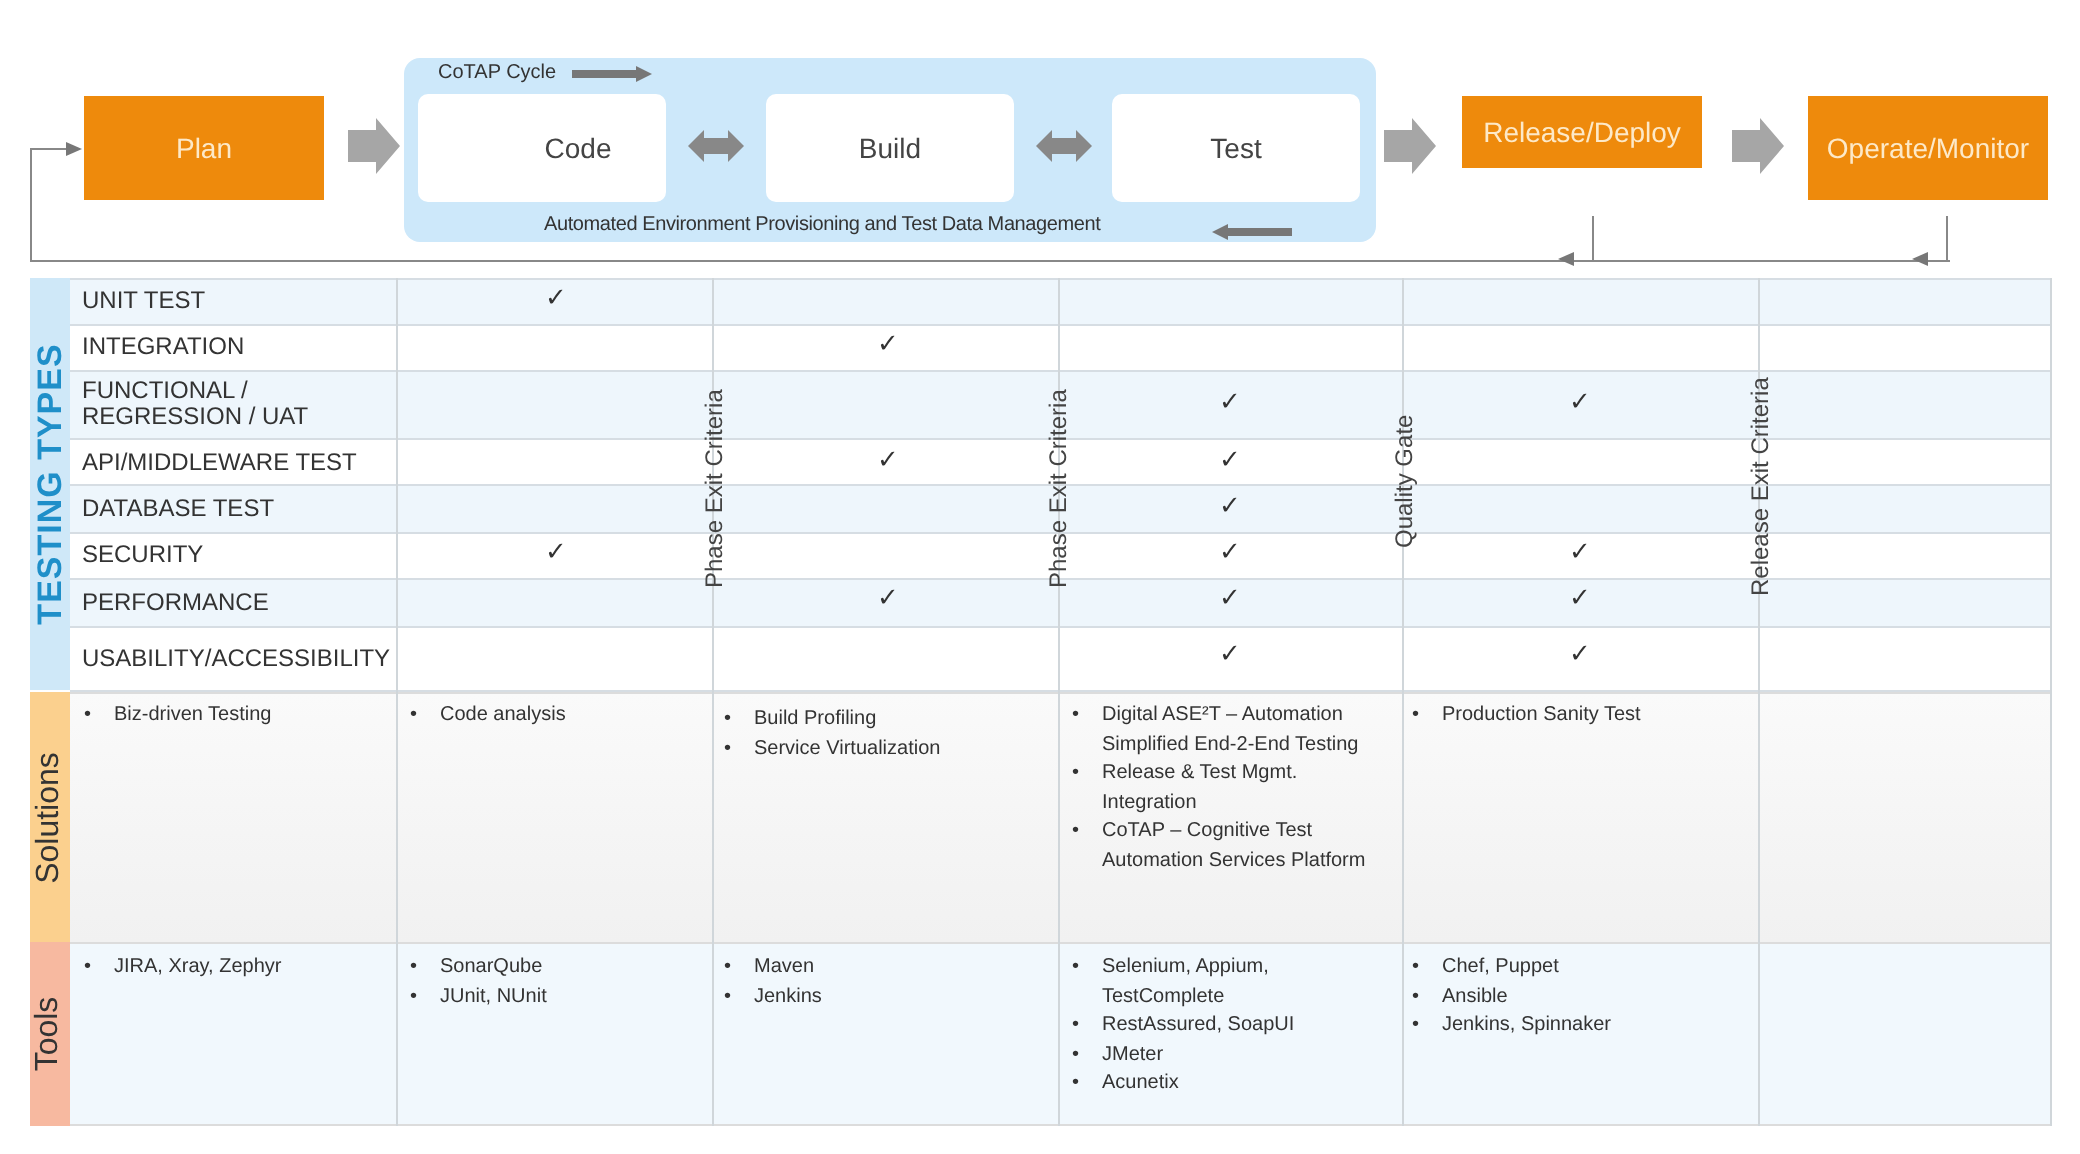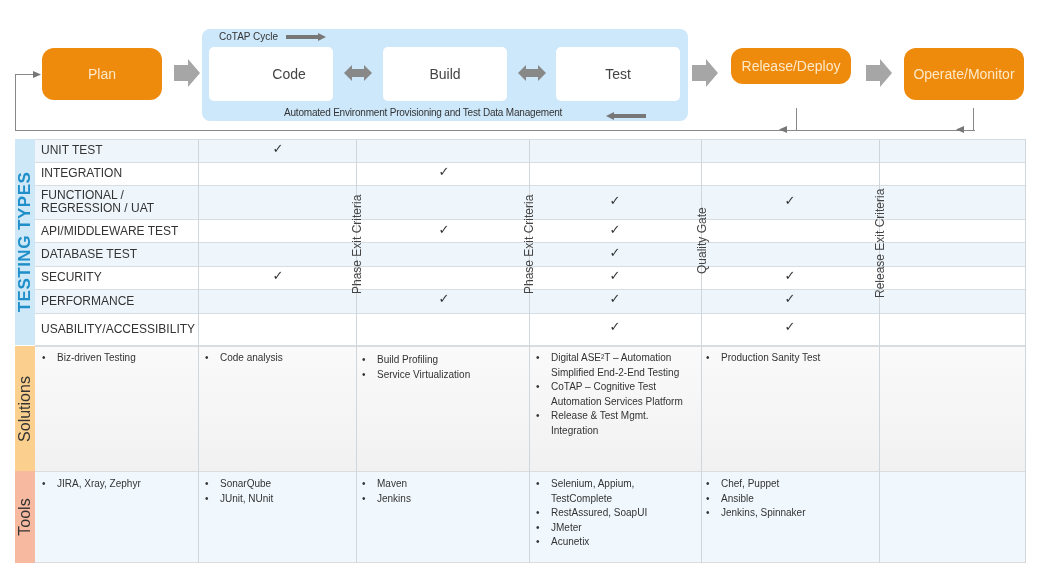--- a/index.html
+++ b/index.html
@@ -1,18 +1,18 @@
 <!DOCTYPE html>
 <html><head>
 <meta charset="utf-8">
 <style>
   * { box-sizing: border-box; margin: 0; padding: 0; }
   body { width: 1040px; height: 577px; background: #ffffff; font-family: "Liberation Sans", sans-serif; color: #333; position: relative; overflow: hidden; }
   .abs { position: absolute; }
-  .orange-box { position: absolute; background: #ee8a0c; color: #fde9c8; border-radius: 12px; display: flex; align-items: center; justify-content: center; font-size: 14px; }
+  .orange-box { position: absolute; background: #ee8a0c; color: #fde9c8; border-radius: 0; display: flex; align-items: center; justify-content: center; font-size: 14px; }
   .sprint-panel { position: absolute; left: 202px; top: 29px; width: 486px; height: 92px; background: #cde8fa; border-radius: 8px; }
   .white-box { position: absolute; background: #ffffff; border-radius: 5px; display: flex; align-items: center; justify-content: center; font-size: 14px; color: #444; }
   .sprint-label { position: absolute; font-size: 10px; color: #333; }
   .big-arrow { position: absolute; width: 26px; height: 28px; }
   .line { position: absolute; background: #888; }
   .tbl-row { position: absolute; left: 35px; width: 991px; border-top: 1px solid #d6dde3; }
   .row-alt { background: #eef6fc; }
   .row-white { background: #ffffff; }
   .row-label { position: absolute; left: 41px; font-size: 12px; color: #333; line-height: 13px; }
   .vline { position: absolute; width: 1px; background: #d0d6da; }
@@ -51,21 +51,21 @@
 <div class="white-box" style="left:383px;top:47px;width:124px;height:54px;">
     <span>Build</span>
   </div>
 <svg class="abs" style="left:518px;top:65px;" width="28" height="16" viewBox="0 0 28 16">
     <polygon points="0,8 8,0 8,4 20,4 20,0 28,8 20,16 20,12 8,12 8,16" fill="#888"></polygon>
   </svg>
 <div class="white-box" style="left:556px;top:47px;width:124px;height:54px;">
     <span>Test</span>
   </div>
 
-<span class="sprint-label" style="left:284px;top:107px;letter-spacing:-0.2px;">Automated Environment Provisioning and Test Data Management</span>
+<span class="sprint-label" style="left:272px;top:107px;letter-spacing:-0.2px;">Automated Environment Provisioning and Test Data Management</span>
 <svg class="abs" style="left:606px;top:112px;" width="40" height="8" viewBox="0 0 40 8">
     <polygon points="0,4 8,0 8,8" fill="#777"></polygon>
     <rect x="8" y="2" width="32" height="4" fill="#777"></rect>
   </svg>
 
 <svg class="big-arrow" style="left:692px;top:59px;" viewBox="0 0 26 28">
     <polygon points="0,6 14,6 14,0 26,14 14,28 14,22 0,22" fill="#a6a6a6"></polygon>
   </svg>
 
 <div class="orange-box" style="left:731px;top:48px;width:120px;height:36px;">
@@ -156,22 +156,22 @@
 </ul>
 <ul class="cell-list" style="left:203px;top:351px;width:150px;">
   <li>Code analysis</li>
 </ul>
 <ul class="cell-list" style="left:360px;top:353px;width:165px;">
   <li>Build Profiling</li>
   <li>Service Virtualization</li>
 </ul>
 <ul class="cell-list" style="left:534px;top:351px;width:160px;">
   <li>Digital ASE²T – Automation Simplified End-2-End Testing</li>
+  <li>Release &amp; Test Mgmt. Integration</li>
   <li>CoTAP – Cognitive Test Automation Services Platform</li>
-  <li>Release &amp; Test Mgmt. Integration</li>
 </ul>
 <ul class="cell-list" style="left:704px;top:351px;width:172px;">
   <li>Production Sanity Test</li>
 </ul>
 
 <div class="side-band" style="top:471px;height:92px;background:#f7b9a0;">
   <span class="side-text" style="font-size:16px;color:#333;">Tools</span>
 </div>
 <div class="abs" style="left:35px;top:471px;width:991px;height:92px;background:#f1f8fd;border-top:1px solid #dcdcdc;border-bottom:1px solid #dcdcdc;"></div>
 

